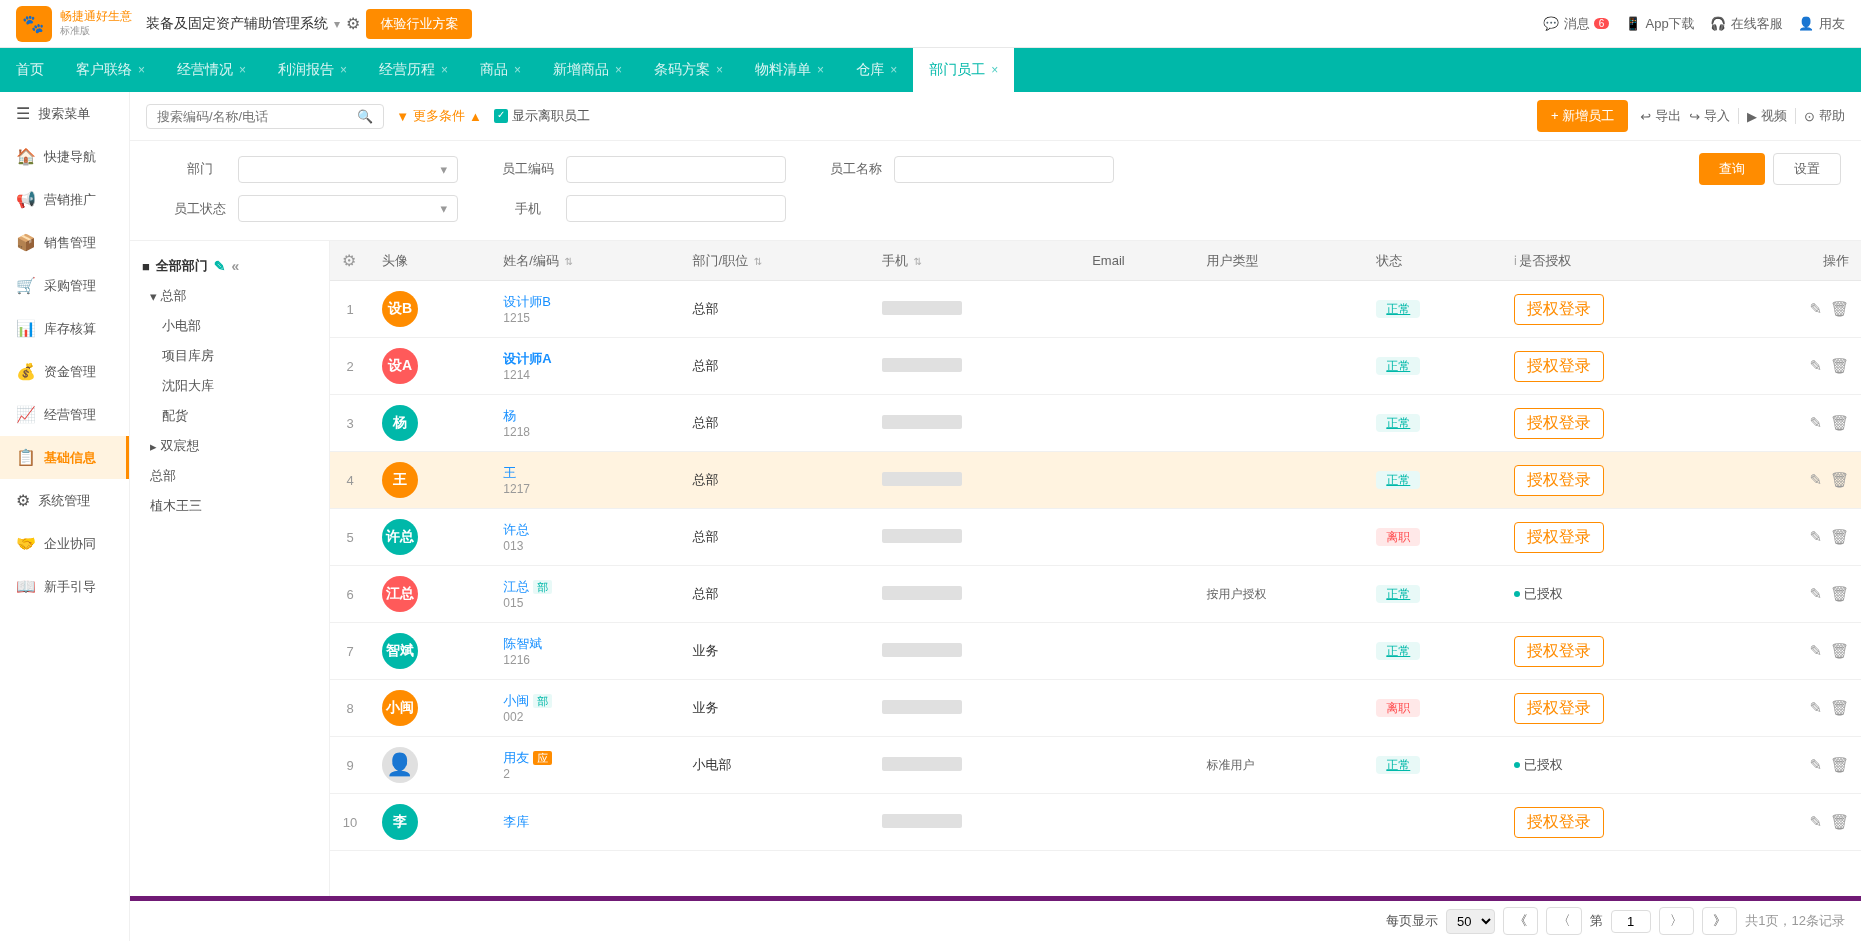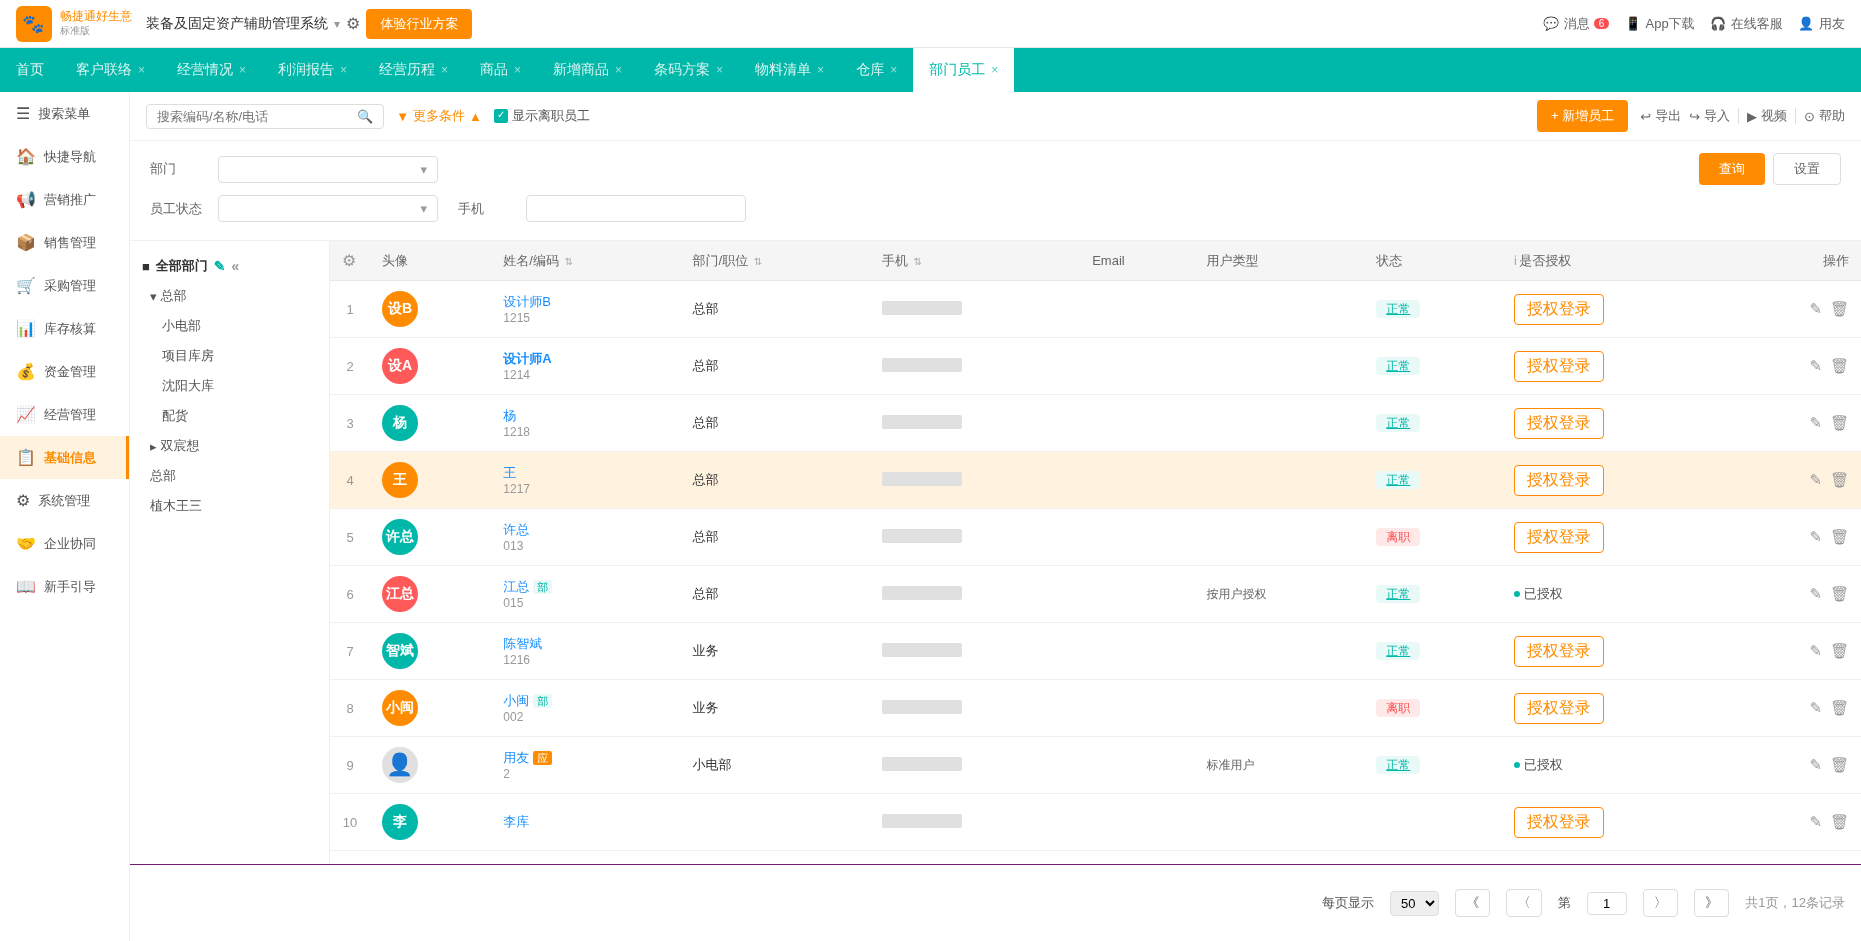--- a/index.html
+++ b/index.html
@@ -48,21 +48,21 @@
     .checkbox-checked::after { content: '✓'; color: #fff; font-size: 10px; position: absolute; top: -2px; left: 1px; }
     .add-btn { margin-left: auto; background: #ff8c00; color: #fff; border: none; padding: 7px 14px; border-radius: 4px; cursor: pointer; font-size: 13px; display: flex; align-items: center; gap: 4px; }
     .action-btns { display: flex; align-items: center; gap: 8px; }
     .action-btn { display: flex; align-items: center; gap: 4px; color: #666; cursor: pointer; font-size: 13px; border: none; background: none; }
     .divider-v { width: 1px; height: 16px; background: #ddd; }
 
     
     .filter-panel { background: #fff; padding: 12px 20px 8px; border-bottom: 1px solid #f0f0f0; }
     .filter-row { display: flex; align-items: center; gap: 20px; margin-bottom: 10px; }
     .filter-item { display: flex; align-items: center; gap: 8px; }
-    .filter-label { color: #666; font-size: 13px; white-space: nowrap; width: 60px; text-align: left; }
+    .filter-label { color: #666; font-size: 13px; white-space: nowrap; width: 60px; text-align: center; margin-left: 20px; }
     .filter-select { display: flex; align-items: center; border: 1px solid #ddd; border-radius: 4px; padding: 5px 10px; background: #fff; cursor: pointer; min-width: 220px; justify-content: space-between; font-size: 13px; color: #999; }
     .filter-input { border: 1px solid #ddd; border-radius: 4px; padding: 5px 10px; font-size: 13px; min-width: 220px; outline: none; color: #333; }
     .query-btn { background: #ff8c00; color: #fff; border: none; padding: 6px 20px; border-radius: 4px; cursor: pointer; font-size: 13px; }
     .reset-btn { background: #fff; color: #666; border: 1px solid #ddd; padding: 6px 20px; border-radius: 4px; cursor: pointer; font-size: 13px; }
 
     
     .two-panel { display: flex; flex: 1; overflow: hidden; }
 
     
     .dept-tree { width: 200px; background: #fff; border-right: 1px solid #f0f0f0; padding: 10px 0; overflow-y: auto; flex-shrink: 0; }
@@ -89,21 +89,21 @@
     .op-icons { display: flex; gap: 8px; align-items: center; }
     .op-icon { color: #999; cursor: pointer; font-size: 15px; }
     .user-type { color: #666; font-size: 12px; }
     .name-code { display: flex; flex-direction: column; }
     .name { font-size: 13px; color: #333; }
     .code { font-size: 12px; color: #999; }
     .tag-dept { background: #e8f9f7; color: #00b8a9; border-radius: 2px; font-size: 11px; padding: 1px 4px; margin-left: 4px; }
     .tag-ying { background: #ff8c00; color: #fff; border-radius: 2px; font-size: 11px; padding: 1px 4px; margin-left: 4px; }
 
     
-    .pagination { display: flex; align-items: center; gap: 16px; padding: 24px 16px; background: #fff; border-top: 1px solid #701a75; justify-content: flex-end; font-size: 13px; color: #555; }
+    .pagination { display: flex; align-items: center; gap: 8px; padding: 6px 16px; background: #fff; border-top: 5px solid #701a75; justify-content: flex-end; font-size: 13px; color: #555; }
     .page-btn { border: 1px solid #ddd; background: #fff; padding: 4px 10px; border-radius: 4px; cursor: pointer; color: #555; }
     .page-btn:disabled { color: #ccc; cursor: default; }
     .page-input { border: 1px solid #ddd; border-radius: 4px; padding: 3px 8px; width: 40px; text-align: center; font-size: 13px; }
     .page-total { color: #999; }
 
     
     .sort-icon { font-size: 10px; color: #aaa; margin-left: 2px; }
 
     
     .table-settings { color: #999; cursor: pointer; font-size: 16px; }
@@ -256,20 +256,28 @@
 
     <div class="filter-panel">
       <div class="filter-row">
         <div class="filter-item">
           <span class="filter-label">部门</span>
           <div class="filter-select">
             <span style="color:#ccc;"></span>
             <span>▾</span>
           </div>
         </div>
+        <div class="filter-item">
+          <span class="filter-label">员工编码</span>
+          <input class="filter-input" type="text" style="">
+        </div>
+        <div class="filter-item">
+          <span class="filter-label">员工名称</span>
+          <input class="filter-input" type="text" style="">
+        </div>
         <div style="margin-left: auto; display: flex; gap: 8px;">
           <button class="query-btn">查询</button>
           <button class="reset-btn">设置</button>
         </div>
       </div>
       <div class="filter-row">
         <div class="filter-item">
           <span class="filter-label">员工状态</span>
           <div class="filter-select">
             <span style="color:#ccc;"></span>

